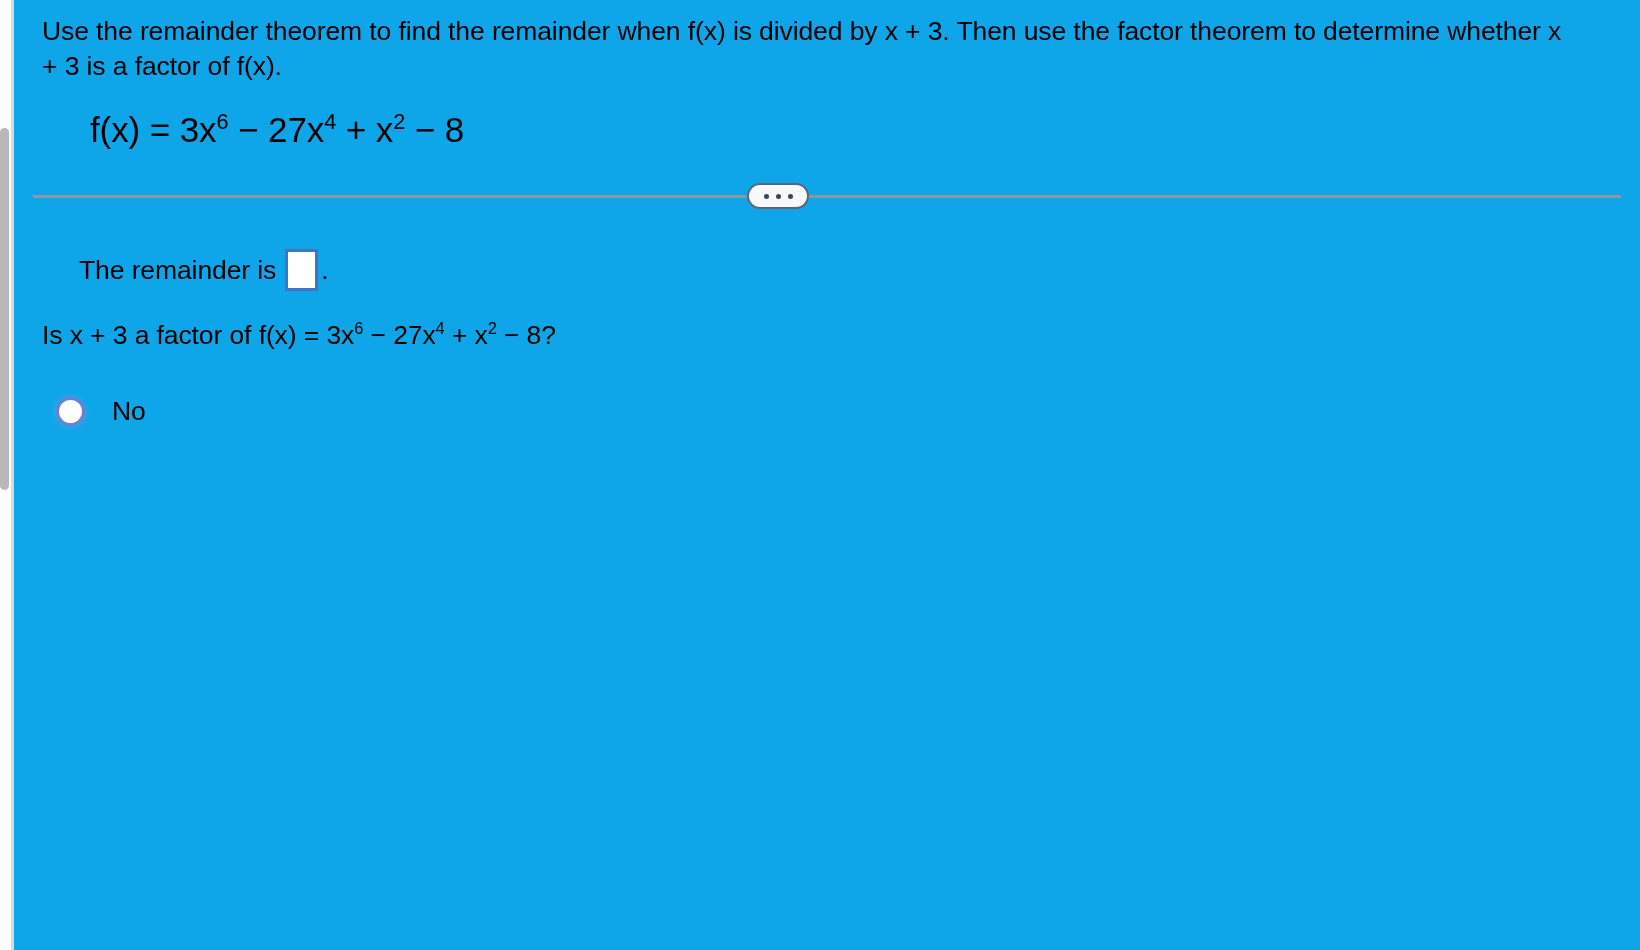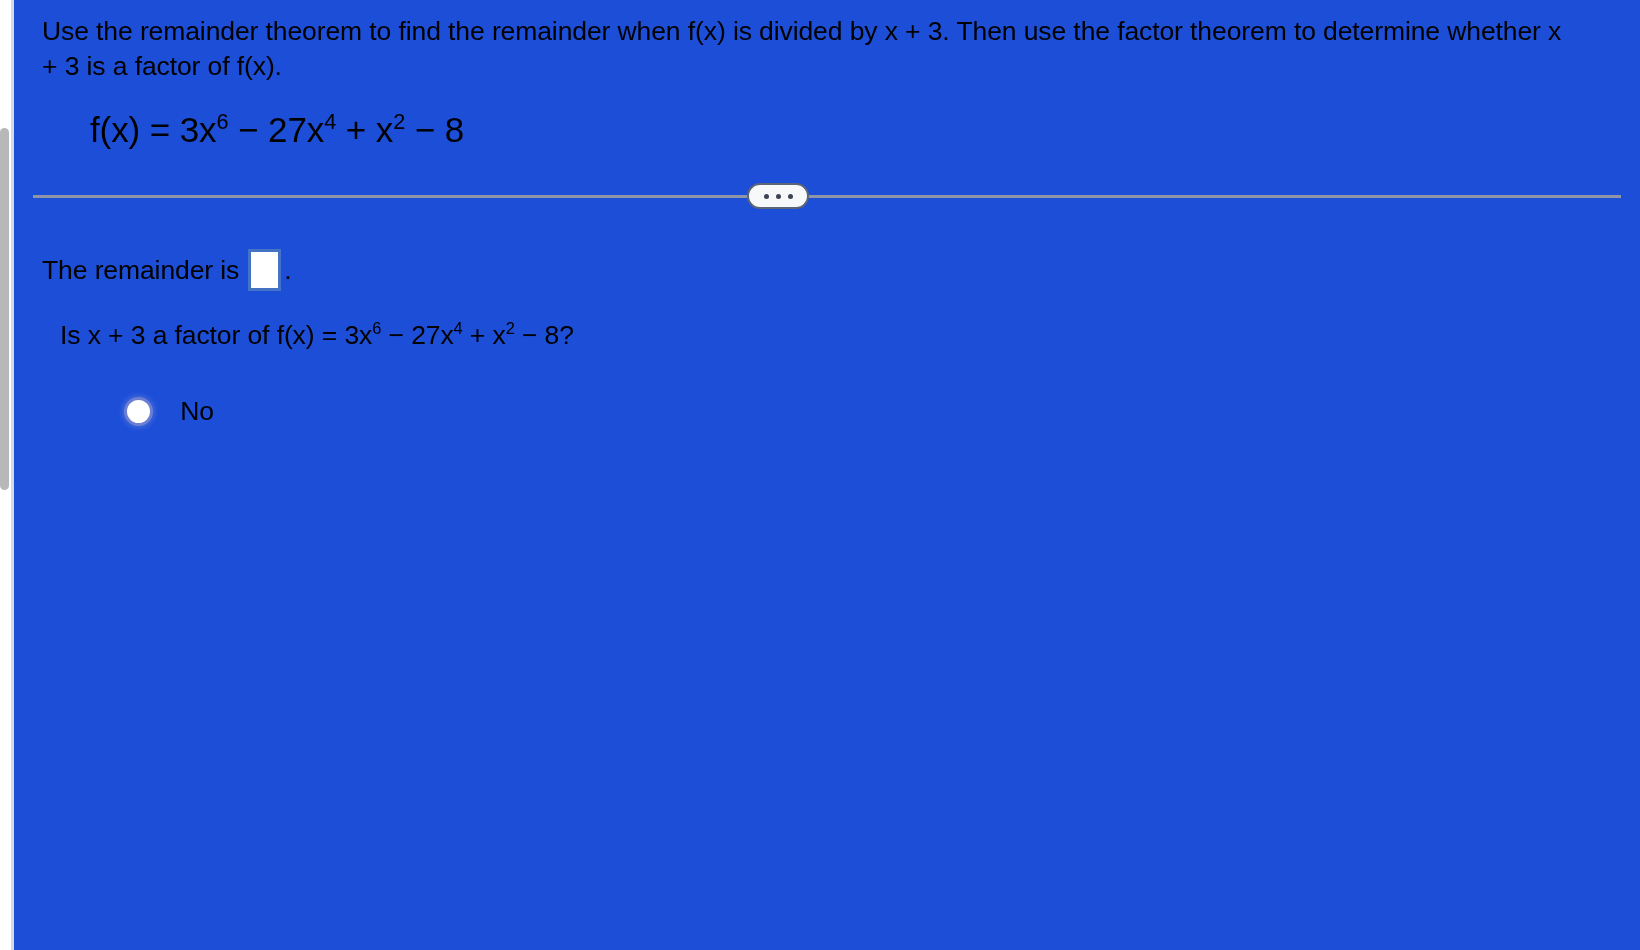--- a/index.html
+++ b/index.html
@@ -43,21 +43,21 @@
     background: #d5d9e0;
   }
 
   
   #content {
     position: absolute;
     left: 14px;
     top: 0;
     width: 1626px;
     height: 950px;
-    background: #1d4ed8;
+    background: #0ea5e9;
   }
 
   .prompt-block {
     padding: 14px 20px 0 28px;
   }
   .prompt-text {
     font-size: 26.5px;
     line-height: 1.33;
     letter-spacing: -0.1px;
     max-width: 1540px;
@@ -122,21 +122,21 @@
     top: 248px;
     width: 1560px;
   }
   .answer-line {
     font-size: 26.5px;
     letter-spacing: -0.1px;
     display: flex;
     align-items: center;
     flex-wrap: nowrap;
   }
-  #remainder-line { height: 44px; }
+  #remainder-line { height: 44px; margin-left: 37px; }
 
   #remainder-input {
     display: inline-block;
     width: 33px;
     height: 42px;
     box-sizing: border-box;
     border: 3px solid #4472c4;
     background: #ffffff;
     margin: 0 3px 0 9px;
     padding: 0;
@@ -144,35 +144,33 @@
     font-size: 24px;
     text-align: center;
     outline: none;
     vertical-align: middle;
   }
 
   #factor-question {
     margin-top: 28px;
     font-size: 26.5px;
     letter-spacing: -0.1px;
-    margin-left: 18px;
   }
 
   
   #choices {
     margin-top: 38px;
   }
   .choice-row {
     display: flex;
     align-items: center;
     height: 44px;
     margin-bottom: 7px;
     cursor: pointer;
     width: 240px;
-    justify-content: center;
   }
   .radio-outer {
     width: 29px;
     height: 29px;
     margin-left: 14px;
     margin-right: 27px;
     border-radius: 50%;
     box-sizing: border-box;
     border: 3px solid #6d7fd1;
     background: #ffffff;

